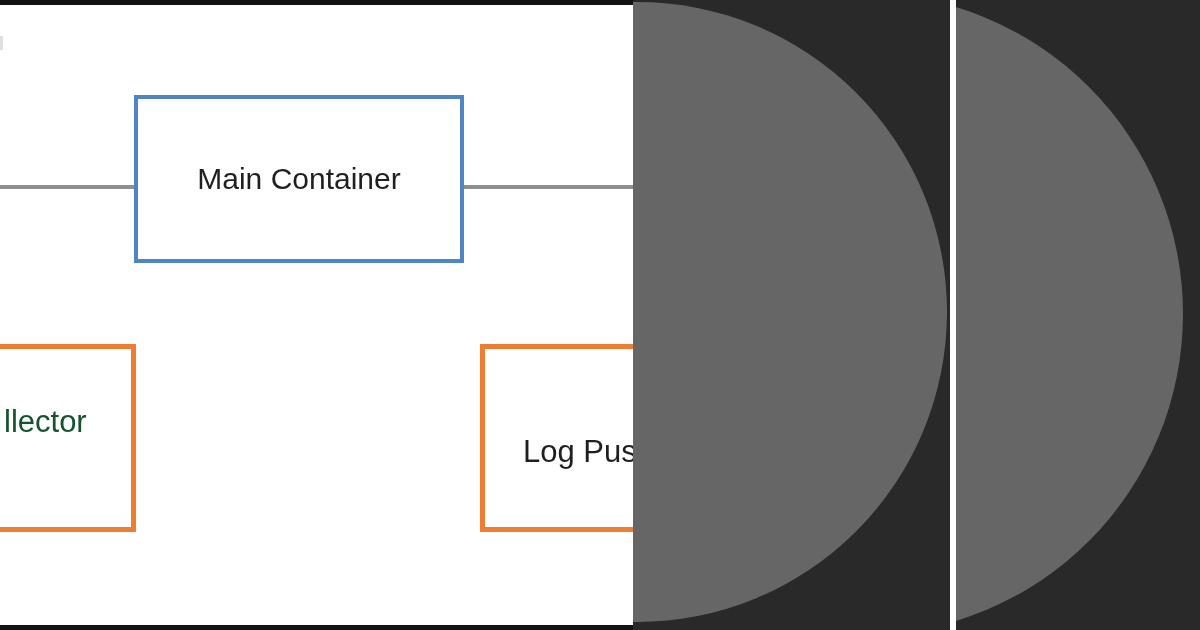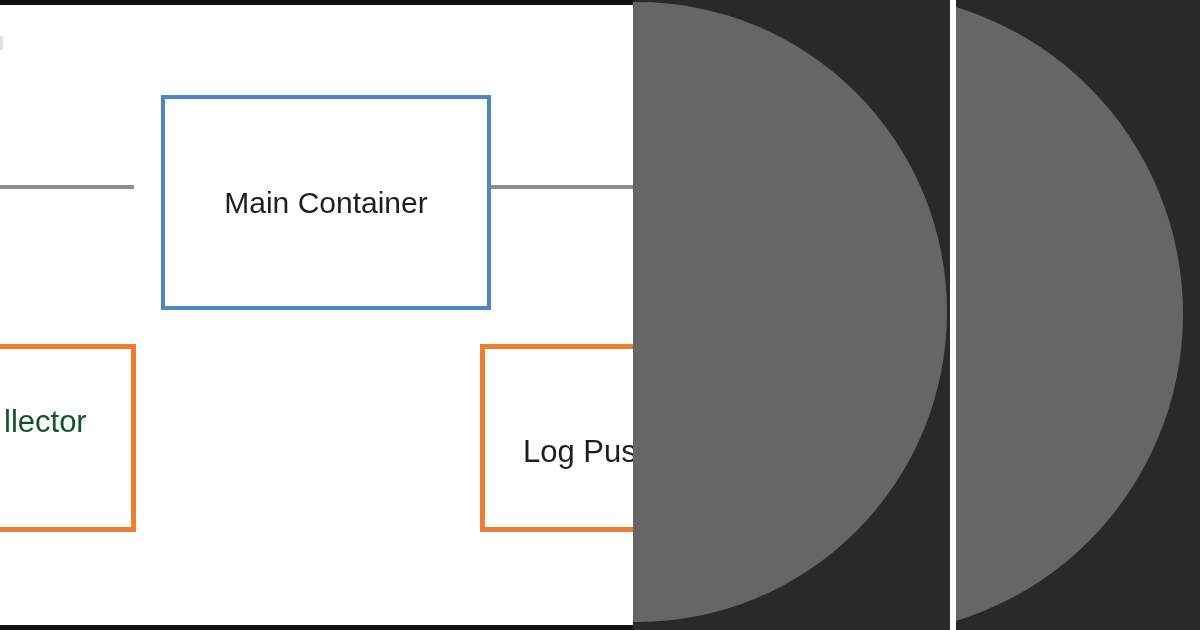--- a/index.html
+++ b/index.html
@@ -47,26 +47,25 @@
   }
   .connector.left  { left: 0;   width: 134px; }
   .connector.right { left: 464px; width: 169px; }
   .box {
     position: absolute;
     background: #ffffff;
     box-sizing: border-box;
   }
   .box.blue {
     left: 134px; top: 95px;
-    width: 330px; height: 215px;
+    width: 330px; height: 168px;
     border: 4px solid #4e86c5;
     display: flex;
     align-items: center;
     justify-content: center;
-    margin-left: 27px;
   }
   .box.blue .label {
     font-size: 30px;
     color: #1f1f1f;
     white-space: nowrap;
   }
   .box.orange {
     border: 5px solid #ed7d31;
   }
   .box.orange.collector {

